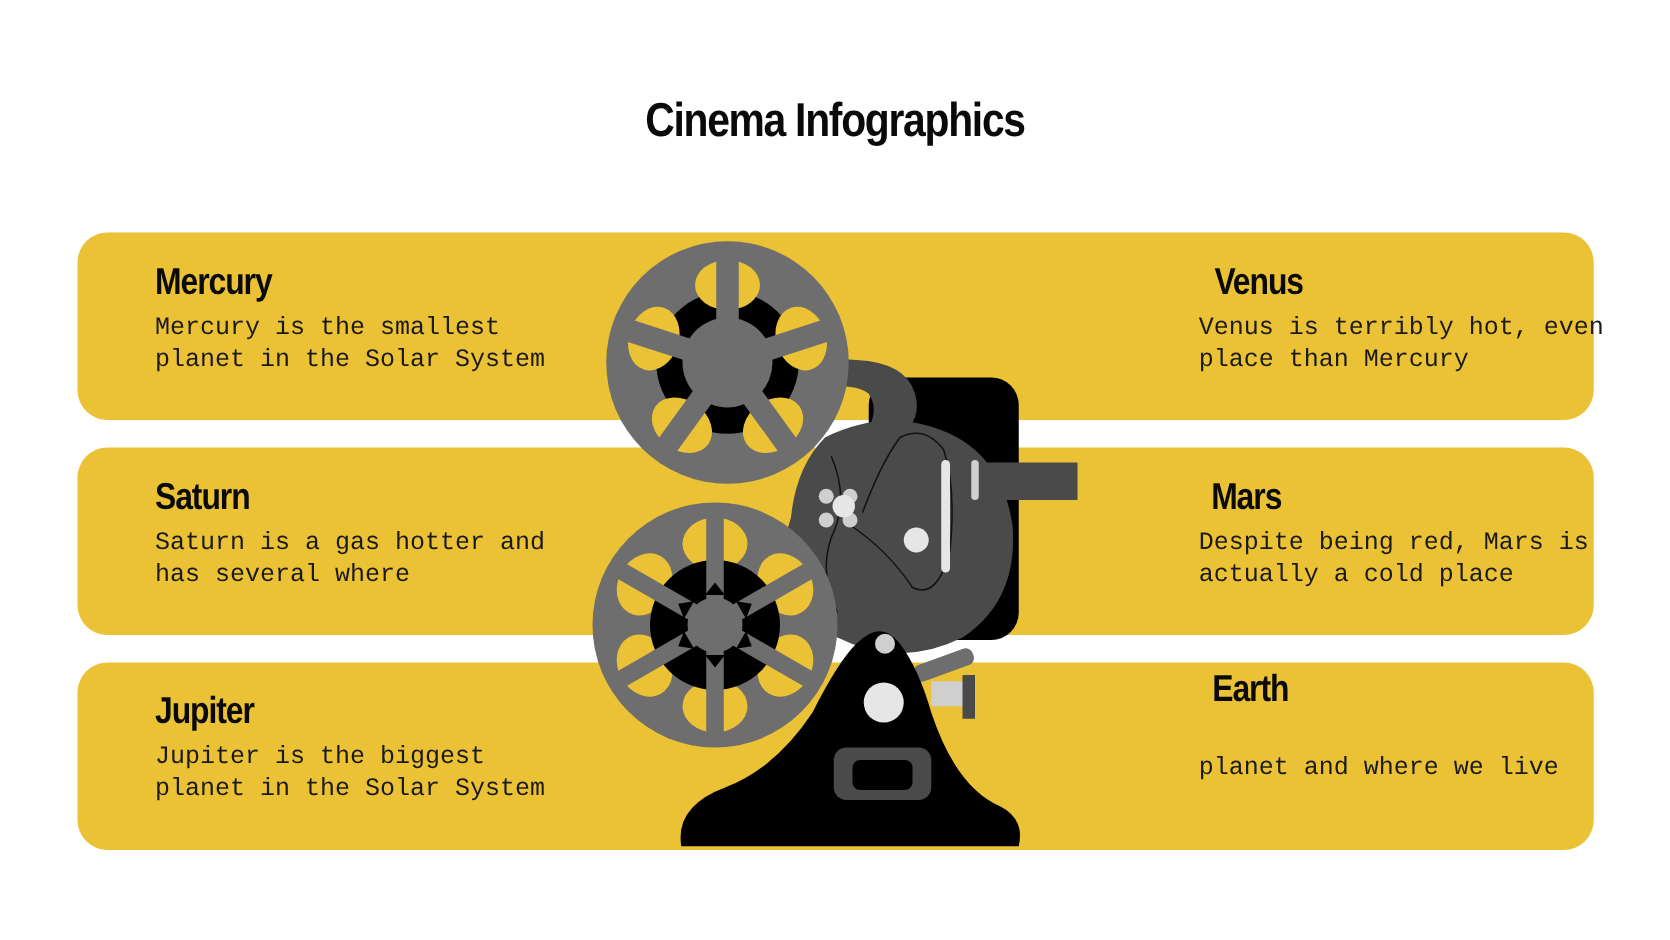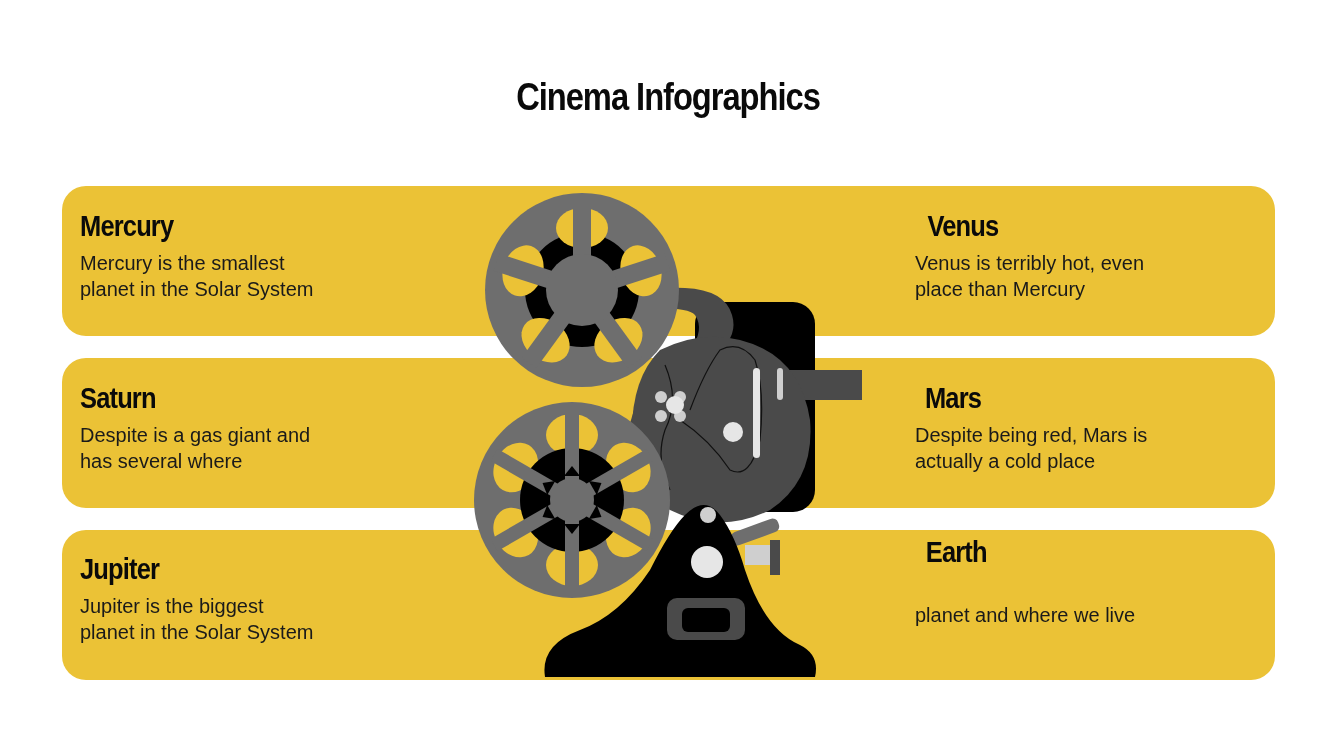--- a/index.html
+++ b/index.html
@@ -12,31 +12,31 @@
       font-family: "Liberation Sans", sans-serif; font-weight: 700; font-size: 38px;
       letter-spacing: -1.2px; transform: scaleX(0.86); color: #0a0a0a;
     }
     .band {
       position: absolute; left: 62px; width: 1213px; height: 150px;
       border-radius: 24px; background: #EBC236;
     }
     .band.b1 { top: 186px; }
     .band.b2 { top: 358px; }
     .band.b3 { top: 530px; }
-    .item { position: absolute; width: 340px; }
+    .item { position: absolute; width: 340px; margin-left: 44px; }
     .item.left { left: 80px; text-align: left; }
     .item.right { left: 915px; }
     .item h2 {
       margin: 0; font-size: 30px; font-weight: 700; letter-spacing: -1px; line-height: 36px;
       color: #0a0a0a; display: inline-block; transform-origin: left center; transform: scaleX(0.85);
     }
     .item.right h2 { transform-origin: right center; }
     .item p {
       margin: 6px 0 0 0; font-size: 20px; line-height: 26px; color: #1a1a1a;
-      font-family: Liberation Sans, sans-serif;
+      font-family: Liberation Mono, monospace;
     }
     .projector { position: absolute; left: 470px; top: 190px; width: 400px; height: 490px; }
   </style>
 </head>
 <body>
 
 <div class="title">Cinema Infographics</div>
 
 <div class="band b1"></div>
 <div class="band b2"></div>
@@ -46,21 +46,21 @@
   <h2>Mercury</h2>
   <p><span>Mercury is the smallest</span><br><span>planet in the Solar System</span></p>
 </div>
 <div class="item right" style="top:208px;">
   <h2>Venus</h2>
   <p><span>Venus is terribly hot, even</span><br><span>place than Mercury</span></p>
 </div>
 
 <div class="item left" style="top:380px;">
   <h2>Saturn</h2>
-  <p><span>Despite is a gas giant and</span><br><span>has several where</span></p>
+  <p><span>Saturn is a gas hotter and</span><br><span>has several where</span></p>
 </div>
 <div class="item right" style="top:380px;">
   <h2>Mars</h2>
   <p><span>Despite being red, Mars is</span><br><span>actually a cold place</span></p>
 </div>
 
 <div class="item left" style="top:551px;">
   <h2>Jupiter</h2>
   <p><span>Jupiter is the biggest</span><br><span>planet in the Solar System</span></p>
 </div>

